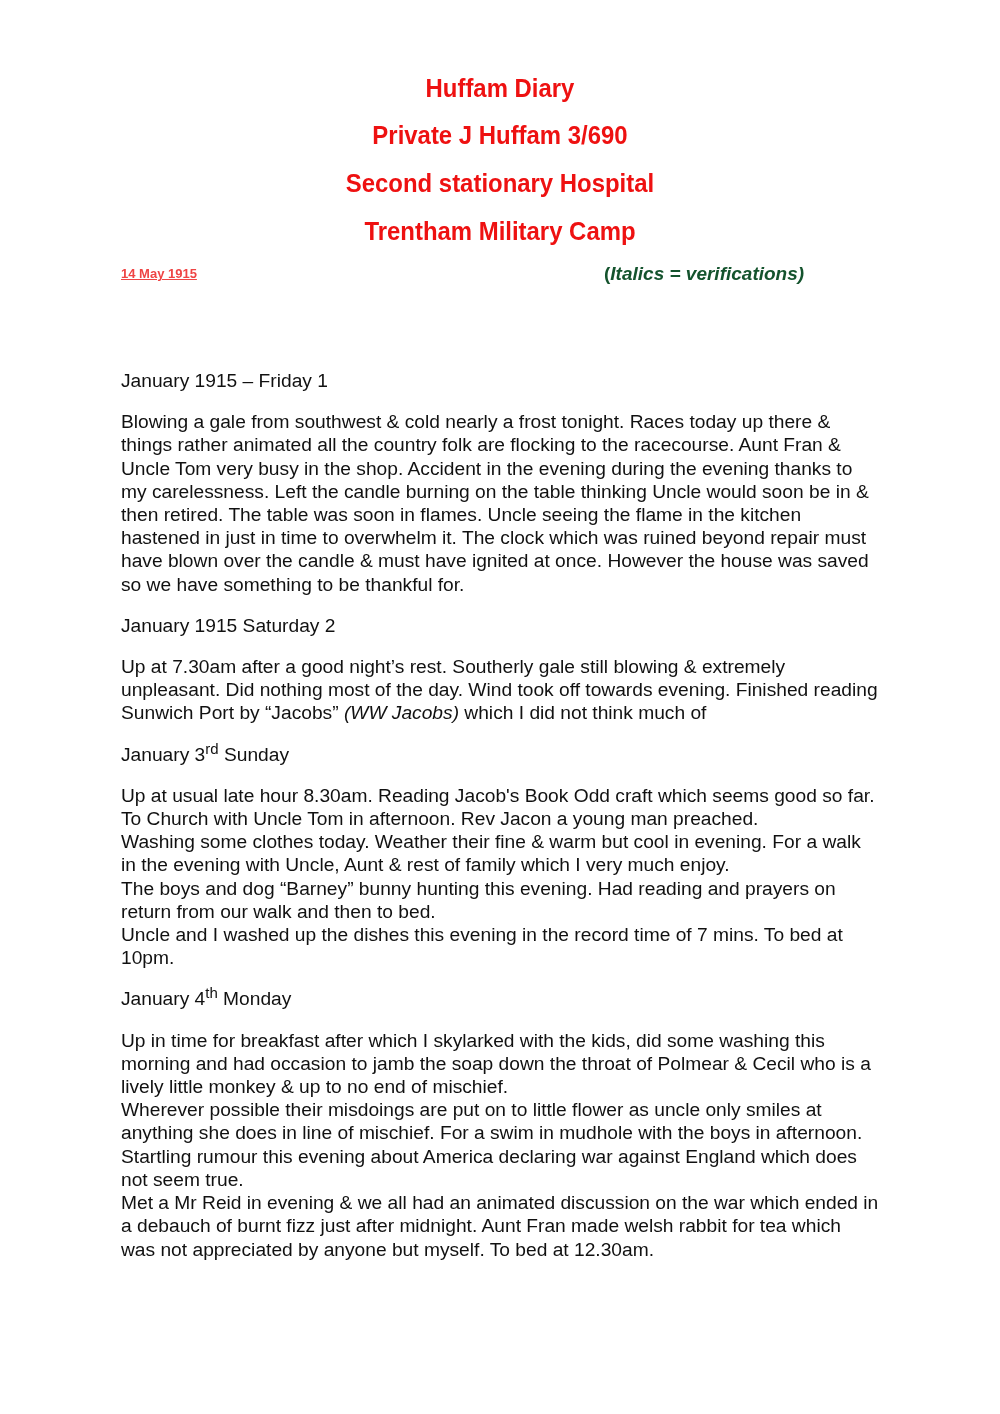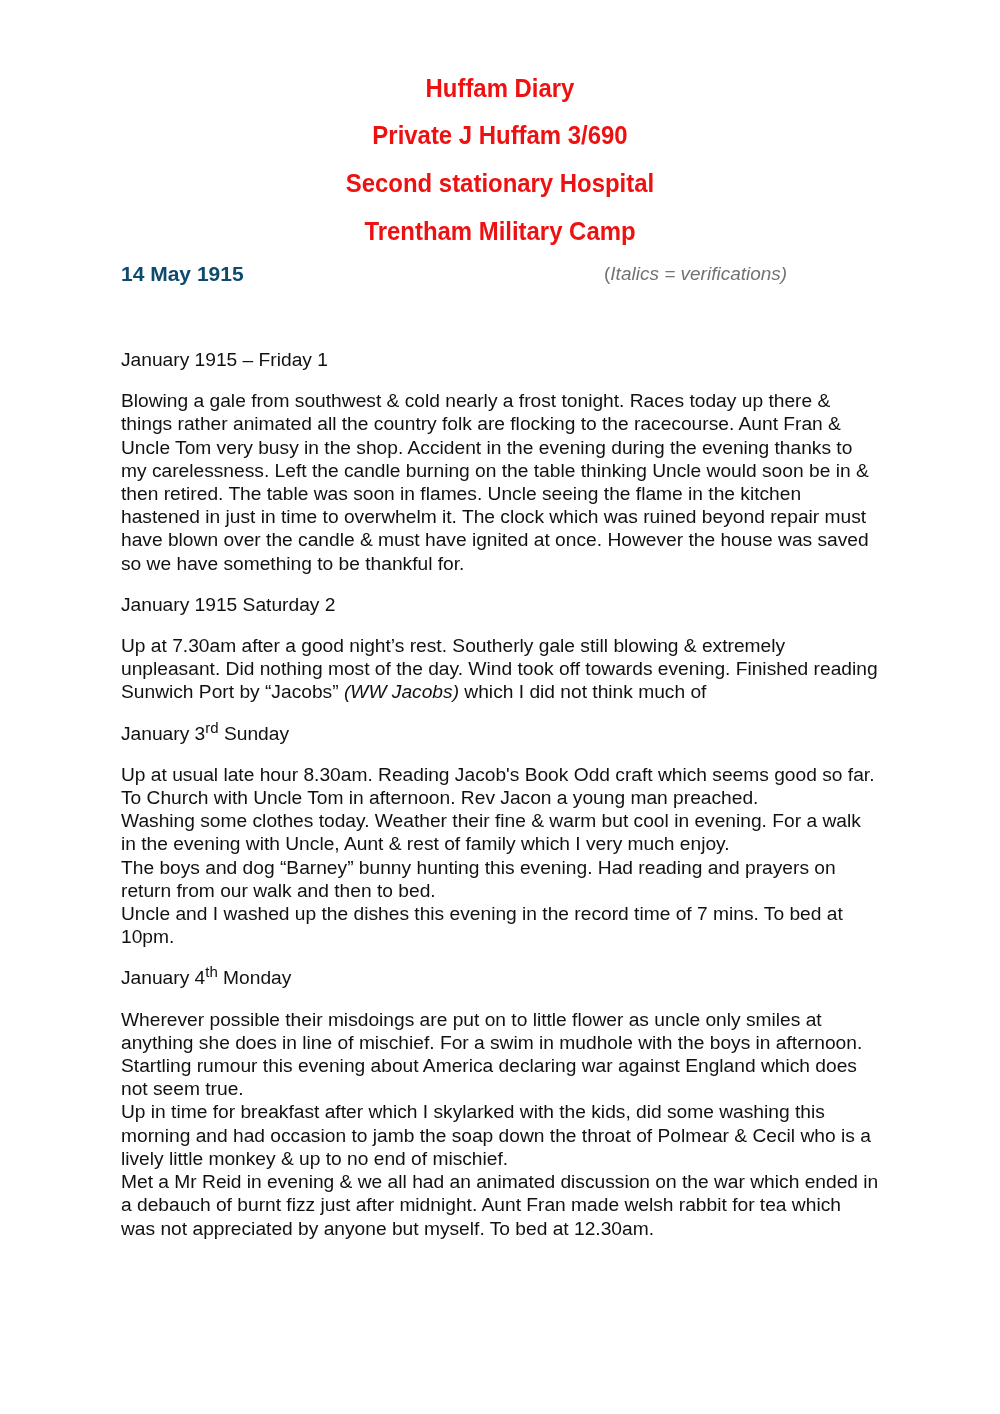--- a/index.html
+++ b/index.html
@@ -27,39 +27,40 @@
     .t1 { top: 73px; }
     .t2 { top: 120px; }
     .t3 { top: 168px; }
     .t4 { top: 216px; }
 
     .date-line {
       position: absolute;
       top: 262px;
       left: 121px;
       font-weight: bold;
-      font-size: 21px;
-      color: #0c4a6e;
+      font-size: 13px;
+      color: #ef4444;
       line-height: 24px;
+      text-decoration: underline;
     }
     .legend-note {
       position: absolute;
       top: 262px;
       left: 604px;
-      font-weight: normal;
+      font-weight: bold;
       font-size: 19px;
-      color: #737373;
+      color: #14532d;
       line-height: 24px;
     }
     .legend-note .it { font-style: italic; }
 
     .body-text {
       position: absolute;
       left: 121px;
-      top: 348px;
+      top: 369px;
       width: 770px;
       font-size: 19.2px;
       line-height: 23.2px;
       color: #111111;
     }
     .entry-heading { margin: 0 0 18px 0; }
     .entry-para { margin: 0 12px 18px 0; }
     .entry-para .line-break { display: block; }
     sup { font-size: 15px; line-height: 0; vertical-align: 7px; }
     .verify { font-style: italic; }
@@ -96,20 +97,20 @@
         <span class="line-break">To Church with Uncle Tom in afternoon.  Rev Jacon a young man preached.</span>
         <span class="line-break">Washing some clothes today.  Weather their fine &amp; warm but cool in evening.  For a walk in the evening with Uncle, Aunt &amp; rest of family which I very much enjoy.</span>
         <span class="line-break">The boys and dog “Barney” bunny hunting this evening.  Had reading and prayers on return from our walk and then to bed.</span>
         <span class="line-break">Uncle and I washed up the dishes this evening in the record time of 7 mins.  To bed at 10pm.</span>
       </p>
     </div>
 
     <div>
       <p class="entry-heading"><span>January 4</span><sup>th</sup><span> Monday</span></p>
       <p class="entry-para">
+        <span class="line-break">Up in time for breakfast after which I skylarked with the kids, did some washing this morning and had occasion to jamb the soap down the throat of Polmear &amp; Cecil who is a lively little monkey &amp; up to no end of mischief.</span>
         <span class="line-break">Wherever possible their misdoings are put on to little flower as uncle only smiles at anything she does in line of mischief.  For a swim in mudhole with the boys in afternoon.  Startling rumour this evening about America declaring war against England which does not seem true.</span>
-        <span class="line-break">Up in time for breakfast after which I skylarked with the kids, did some washing this morning and had occasion to jamb the soap down the throat of Polmear &amp; Cecil who is a lively little monkey &amp; up to no end of mischief.</span>
         <span class="line-break">Met a Mr Reid in evening &amp; we all had an animated discussion on the war which ended in a debauch of burnt fizz just after midnight.  Aunt Fran made welsh rabbit for tea which was not appreciated by anyone but myself.  To bed at 12.30am.</span>
       </p>
     </div>
 
   </div>
 </div>
 
 </body></html>

